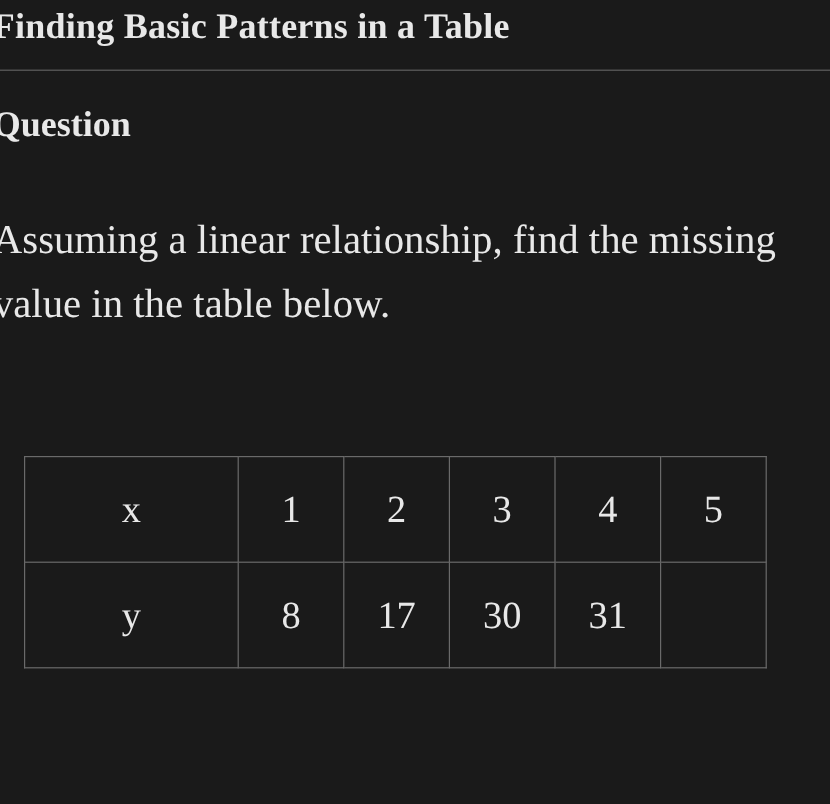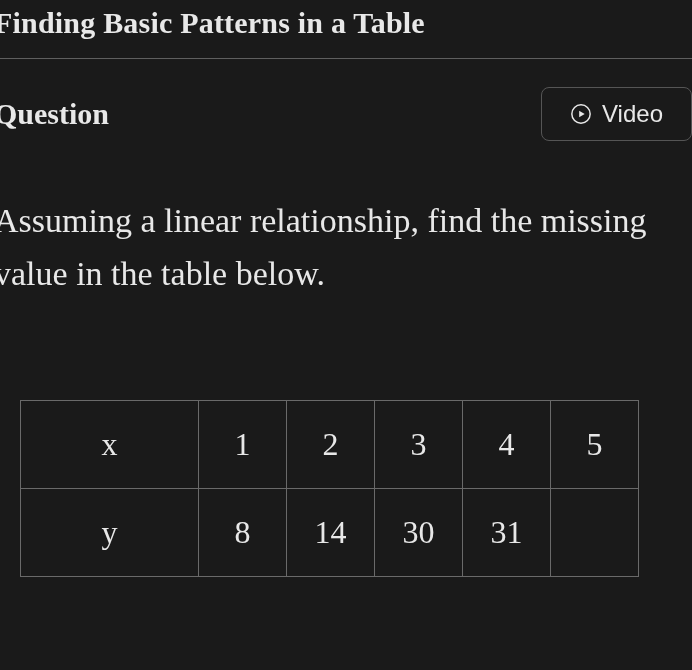--- a/index.html
+++ b/index.html
@@ -85,47 +85,38 @@
 </style>
 </head>
 <body>
 
 <h1 class="page-title">Finding Basic Patterns in a Table</h1>
 
 <div class="divider"></div>
 
 <div class="toolbar">
   <div class="section-label">Question</div>
-  <button class="btn">
-    <span class="play-icon">
-      <svg viewBox="0 0 24 24" width="22" height="22" fill="none" stroke="#e8e8e8" stroke-width="1.6">
-        <circle cx="12" cy="12" r="10"></circle>
-        <path d="M10 8.5 L16 12 L10 15.5 Z" fill="#e8e8e8" stroke="none"></path>
-      </svg>
-    </span>
-    <span>Video</span>
-  </button>
 </div>
 
 <p class="prompt">Assuming a linear relationship, find the missing value in the table below.</p>
 
 <div class="table-wrap">
   <table class="data">
     <tbody>
         <tr>
       <td class="rowhead">x</td>
       <td class="cell">1</td>
       <td class="cell">2</td>
       <td class="cell">3</td>
       <td class="cell">4</td>
       <td class="cell">5</td>
     </tr>
     <tr>
       <td class="rowhead">y</td>
       <td class="cell">8</td>
-      <td class="cell">14</td>
+      <td class="cell">17</td>
       <td class="cell">30</td>
       <td class="cell">31</td>
       <td class="cell"></td>
     </tr>
   </tbody>
     </table>
 </div>
 
 </body></html>

